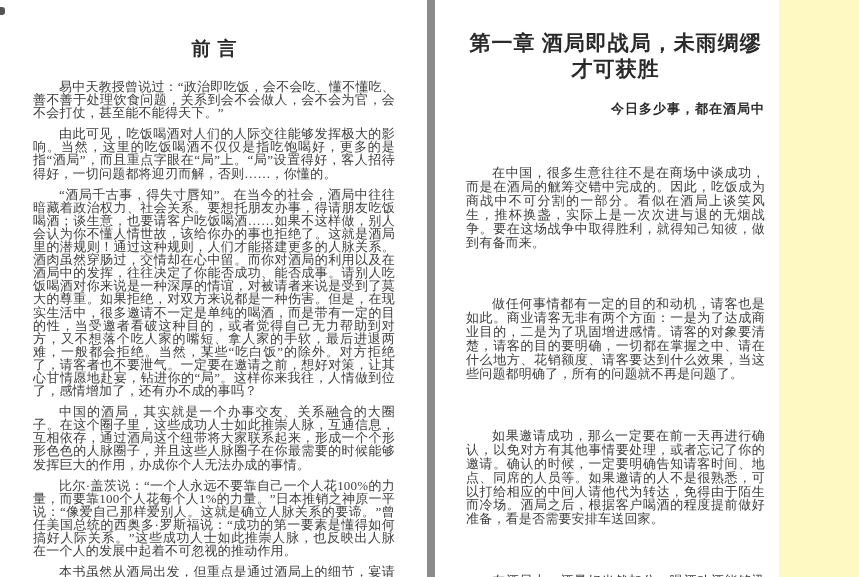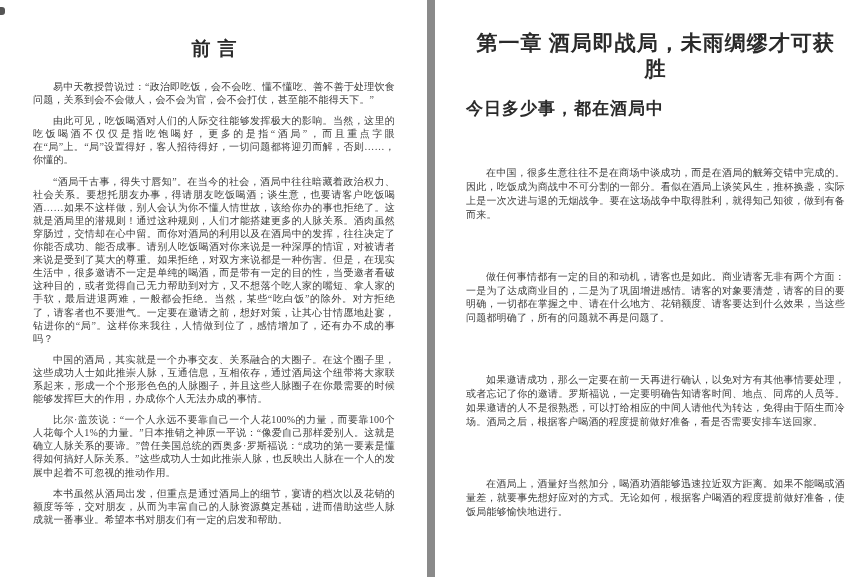--- a/index.html
+++ b/index.html
@@ -23,21 +23,21 @@
     box-sizing: border-box;
     background: #ffffff;
   }
   .page-left {
     left: 0;
     width: 427px;
     padding: 36px 32px 0 33px;
   }
   .page-right {
     left: 435px;
-    width: 424px;
+    width: 344px;
     padding: 30px 14px 8px 31px;
   }
   .spine {
     position: absolute;
     left: 427px;
     top: 0;
     width: 8px;
     height: 577px;
     background: #8a8a8a;
   }
@@ -64,31 +64,31 @@
     margin: 0;
     text-align: center;
     font-size: 21px;
     line-height: 26px;
     font-weight: bold;
     letter-spacing: 1px;
     color: #2a2a2a;
   }
   .section-title {
     margin: 17px 0 15px 0;
-    text-align: left;
-    font-size: 17px;
+    text-align: right;
+    font-size: 13px;
     line-height: 19px;
     font-weight: bold;
     letter-spacing: 1px;
     color: #2a2a2a;
   }
   .body p {
     margin: 0 0 8px 0;
     text-indent: 2em;
-    font-size: 10px;
+    font-size: 13px;
     line-height: 13.1px;
     text-align: justify;
     letter-spacing: 0.2px;
     color: #3d3d3d;
   }
   .page-right .body p {
     line-height: 13.9px;
     margin-bottom: 7px;
     margin-top: 48px;
   }
@@ -111,20 +111,20 @@
   </div>
 
   <div class="spine"></div>
 
   <div class="page page-right">
     <h1 class="chapter-title">第一章 酒局即战局，未雨绸缪才可获胜</h1>
     <h2 class="section-title">今日多少事，都在酒局中</h2>
     <div class="body">
         <p>在中国，很多生意往往不是在商场中谈成功，而是在酒局的觥筹交错中完成的。因此，吃饭成为商战中不可分割的一部分。看似在酒局上谈笑风生，推杯换盏，实际上是一次次进与退的无烟战争。要在这场战争中取得胜利，就得知己知彼，做到有备而来。</p>
         <p>做任何事情都有一定的目的和动机，请客也是如此。商业请客无非有两个方面：一是为了达成商业目的，二是为了巩固增进感情。请客的对象要清楚，请客的目的要明确，一切都在掌握之中、请在什么地方、花销额度、请客要达到什么效果，当这些问题都明确了，所有的问题就不再是问题了。</p>
-        <p>如果邀请成功，那么一定要在前一天再进行确认，以免对方有其他事情要处理，或者忘记了你的邀请。罗斯福说，一定要明确告知请客时间、地点、同席的人员等。如果邀请的人不是很熟悉，可以打给相应的中间人请他代为转达，免得由于陌生而冷场。酒局之后，根据客户喝酒的程度提前做好准备，看是否需要安排车送回家。</p>
+        <p>如果邀请成功，那么一定要在前一天再进行确认，以免对方有其他事情要处理，或者忘记了你的邀请。确认的时候，一定要明确告知请客时间、地点、同席的人员等。如果邀请的人不是很熟悉，可以打给相应的中间人请他代为转达，免得由于陌生而冷场。酒局之后，根据客户喝酒的程度提前做好准备，看是否需要安排车送回家。</p>
         <p>在酒局上，酒量好当然加分，喝酒劝酒能够迅速拉近双方距离。如果不能喝或酒量差，就要事先想好应对的方式。无论如何，根据客户喝酒的程度提前做好准备，使饭局能够愉快地进行。</p>
       </div>
   </div>
 
   <div class="scan-mark"></div>
 
 </div>
 
 </body></html>

